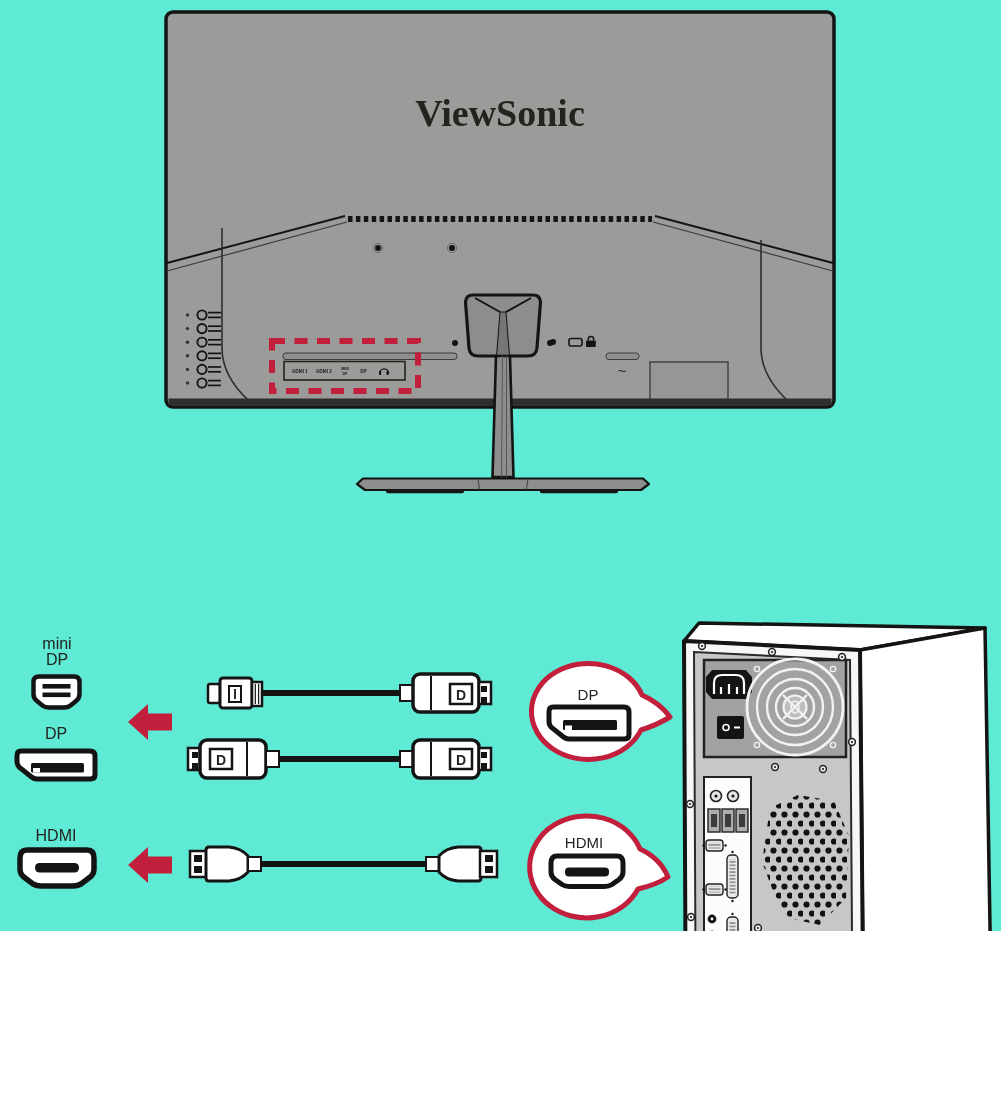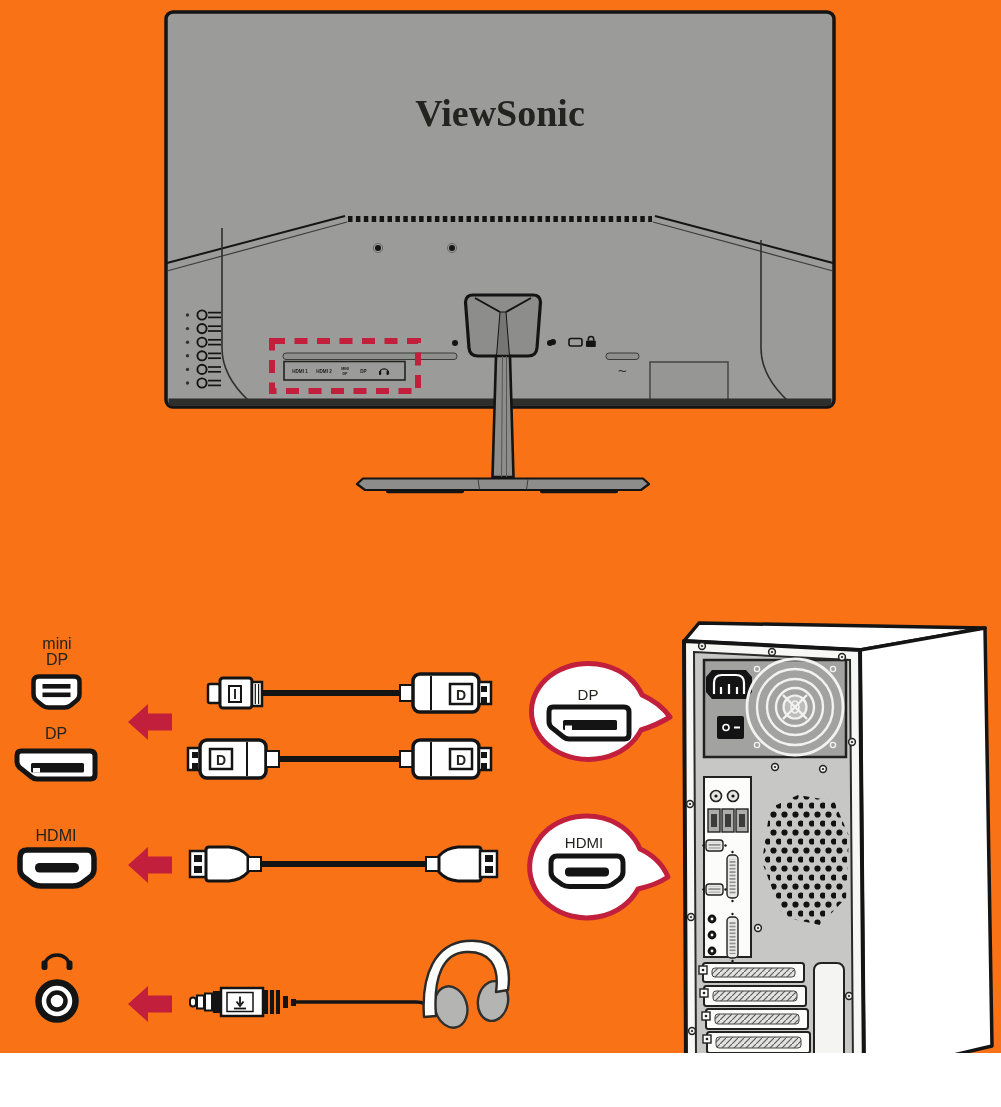--- a/index.html
+++ b/index.html
@@ -1,16 +1,16 @@
 <!DOCTYPE html>
 <html><head>
 <meta charset="utf-8">
 <style>
   html,body{margin:0;padding:0;background:#ffffff;}
-  .stage{position:relative;width:1001px;height:1053px;background:#f97316;overflow:hidden;
+  .stage{position:relative;width:1001px;height:931px;background:#5eead4;overflow:hidden;
          font-family:"Liberation Sans", sans-serif;}
   svg{position:absolute;left:0;top:0;}
   text{font-family:"Liberation Sans", sans-serif;fill:#23231f;}
   .brand{font-family:"Liberation Serif", serif;font-weight:bold;}
   .lbl{font-size:16px;}
   .striptxt{font-weight:bold;fill:#1d1d1b;}
 </style>
 </head>
 <body>
 

